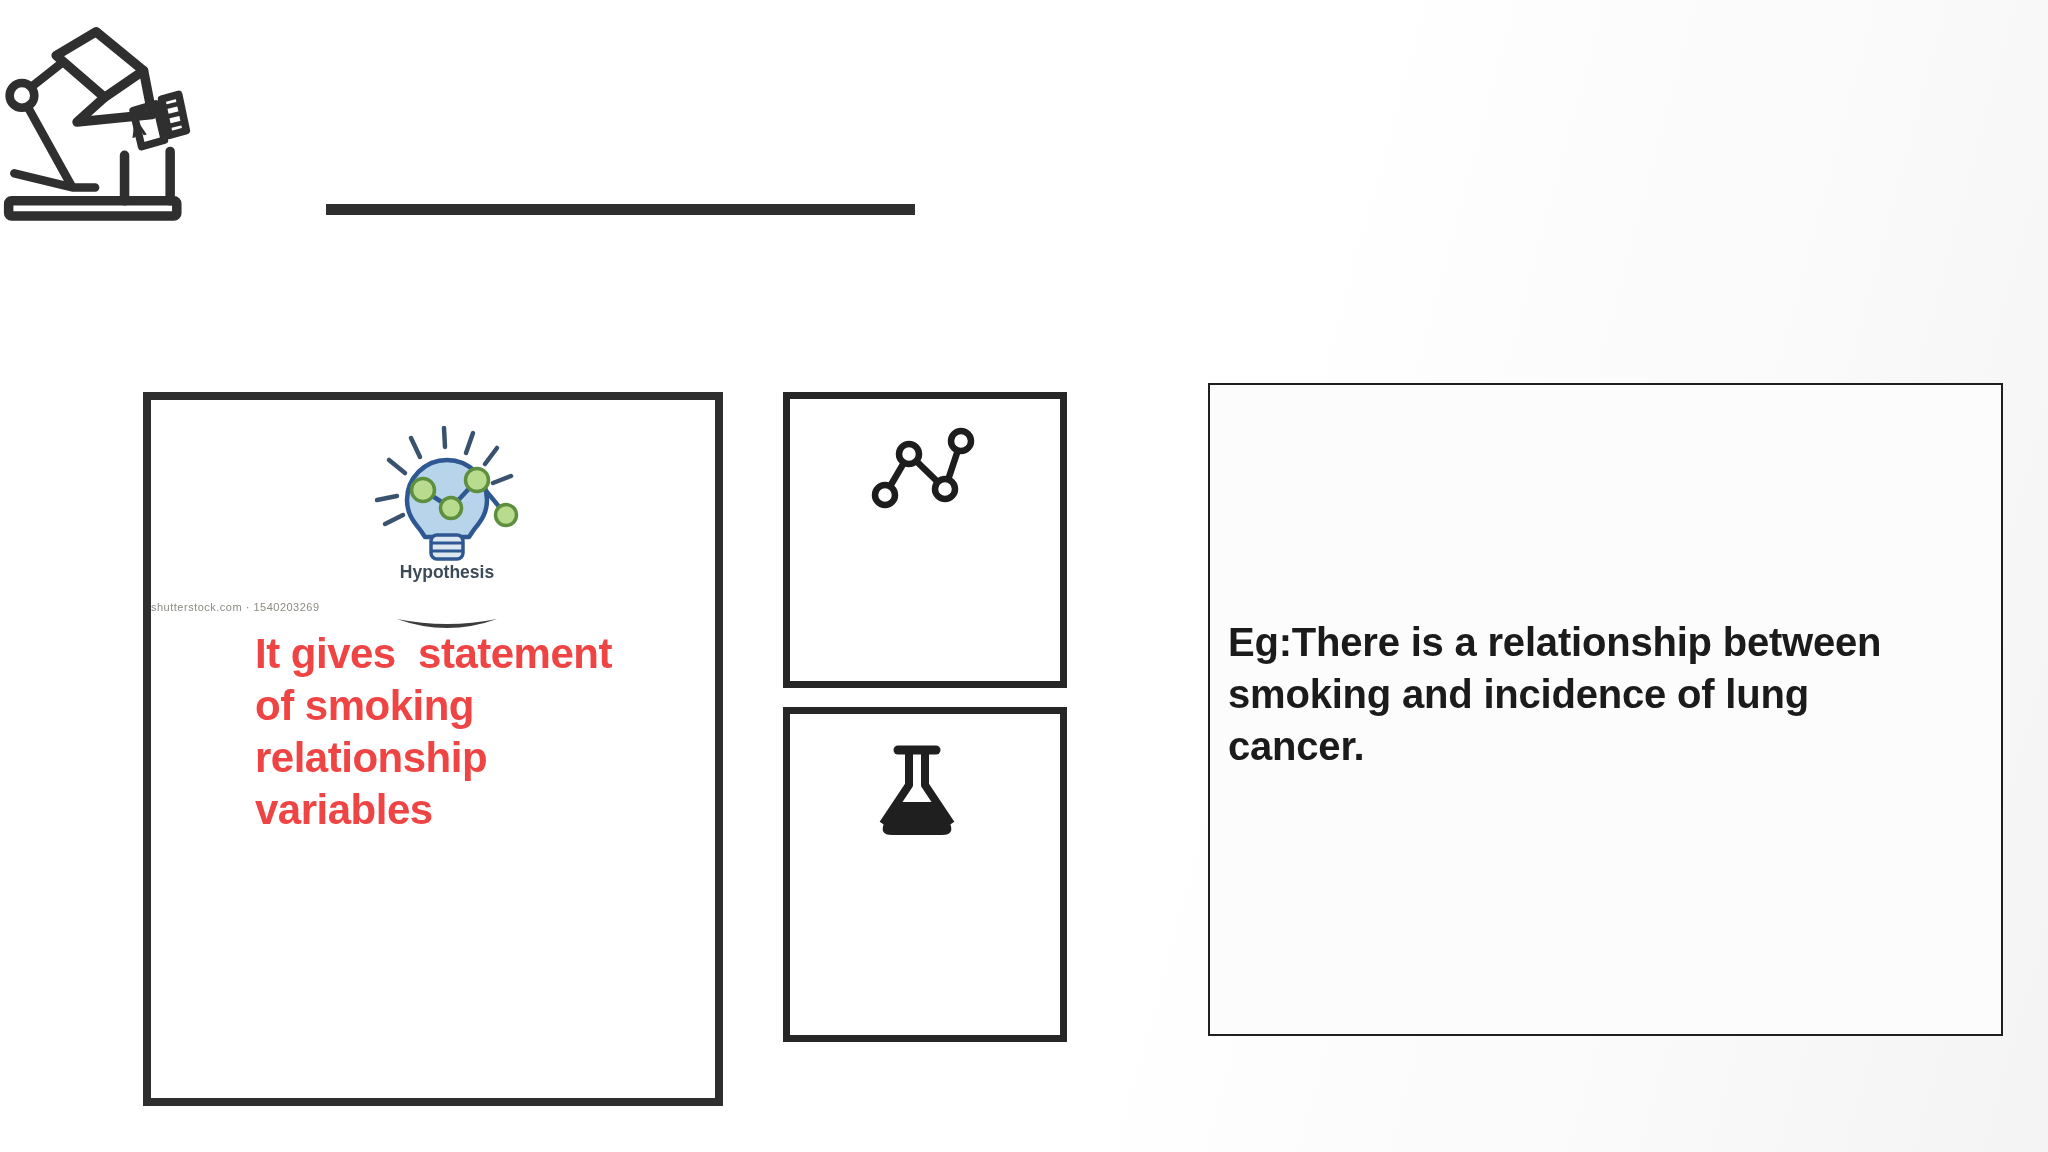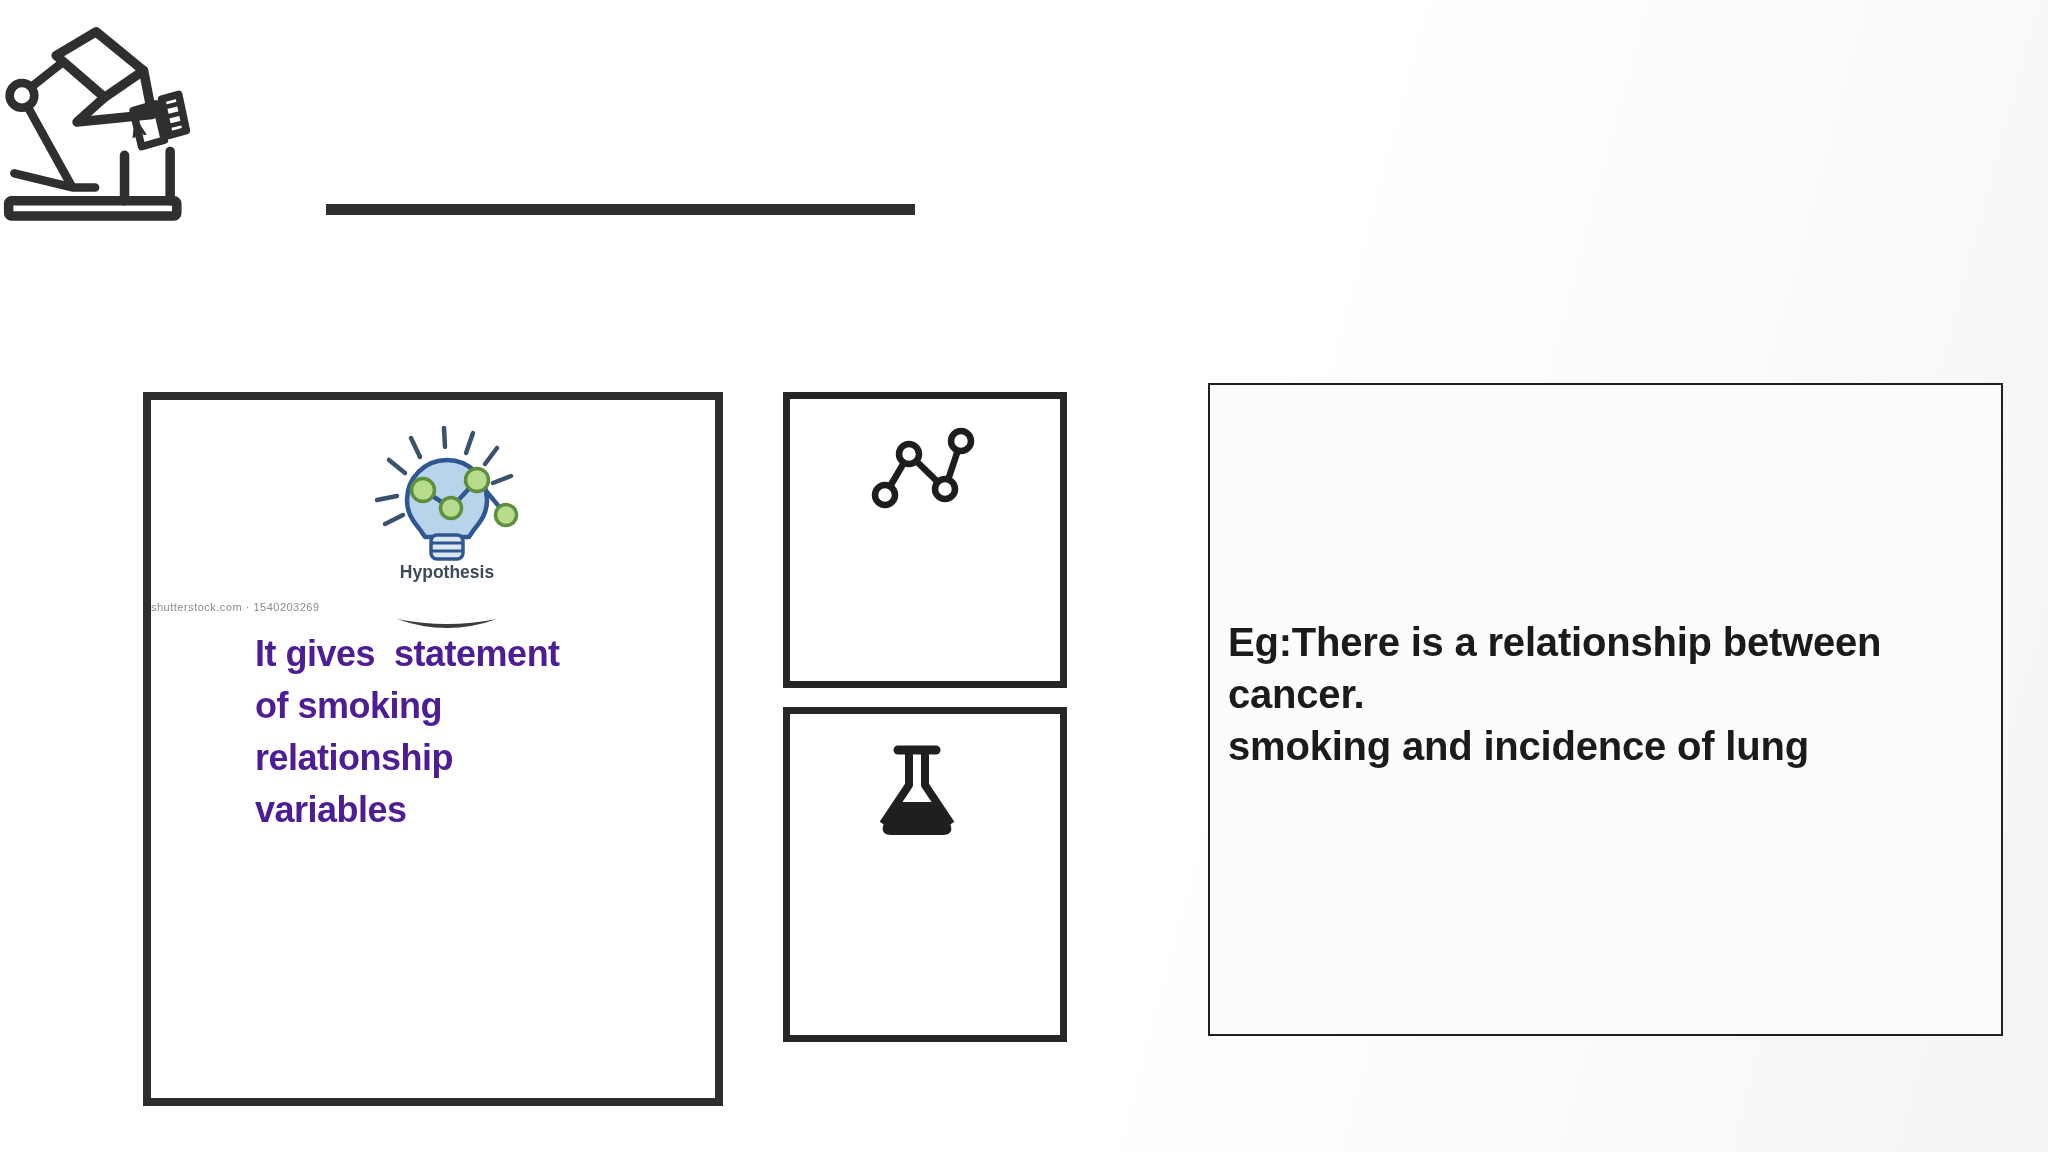--- a/index.html
+++ b/index.html
@@ -15,22 +15,22 @@
   .title-underline{position:absolute;left:326px;top:204px;width:589px;height:11px;background:#2f2f2f;}
   .card{position:absolute;background:#ffffff;box-sizing:border-box;}
   .def-card{left:143px;top:392px;width:580px;height:714px;border:8px solid #2e2e2e;}
   .icon-card-1{left:783px;top:392px;width:284px;height:296px;border:7px solid #262626;}
   .icon-card-2{left:783px;top:707px;width:284px;height:335px;border:7px solid #262626;}
   .example-card{left:1208px;top:383px;width:795px;height:653px;border:2px solid #1f1f1f;background:#fdfcfc;padding-left:44px;}
   .bulb-art{position:absolute;left:196px;top:26px;width:200px;height:158px;}
   .watermark{position:absolute;left:0;top:201px;width:100%;text-align:left;
     font-size:11px;color:#8e8a85;letter-spacing:.5px;}
   .shadow-arc{position:absolute;left:244px;top:217px;}
-  .def-text{position:absolute;left:104px;top:228px;font-size:36px;font-weight:bold;
-    color:#4c1d95;line-height:52px;letter-spacing:-.5px;}
+  .def-text{position:absolute;left:104px;top:228px;font-size:42px;font-weight:bold;
+    color:#ef4444;line-height:52px;letter-spacing:-.5px;}
   .def-text div{white-space:pre;}
   .chart-icon{position:absolute;left:75px;top:26px;}
   .flask-icon{position:absolute;left:86px;top:29px;}
   .ex-text{position:absolute;left:18px;top:231px;font-size:40px;font-weight:bold;
     color:#1b1b1b;line-height:52px;letter-spacing:-.2px;}
 </style>
 </head>
 <body>
 
 <div class="slide">
@@ -105,18 +105,18 @@
       <path d="M22,7 H60" stroke="#1f1f1f" stroke-width="9" stroke-linecap="round" fill="none"></path>
       <path d="M33,9 V42 L7,81" stroke="#1f1f1f" stroke-width="8" fill="none" stroke-linejoin="round"></path>
       <path d="M49,9 V42 L75,81" stroke="#1f1f1f" stroke-width="8" fill="none" stroke-linejoin="round"></path>
       <path d="M20,59 H62 L73,78 Q80,92 66,92 H16 Q2,92 9,78 Z" fill="#1f1f1f"></path>
     </svg>
   </section>
 
   <section class="card example-card">
     <div class="ex-text">
       <div>Eg:There is a relationship between</div>
+      <div>smoking and incidence of lung</div>
       <div>cancer.</div>
-      <div>smoking and incidence of lung</div>
     </div>
   </section>
 
 </div>
 
 </body></html>

